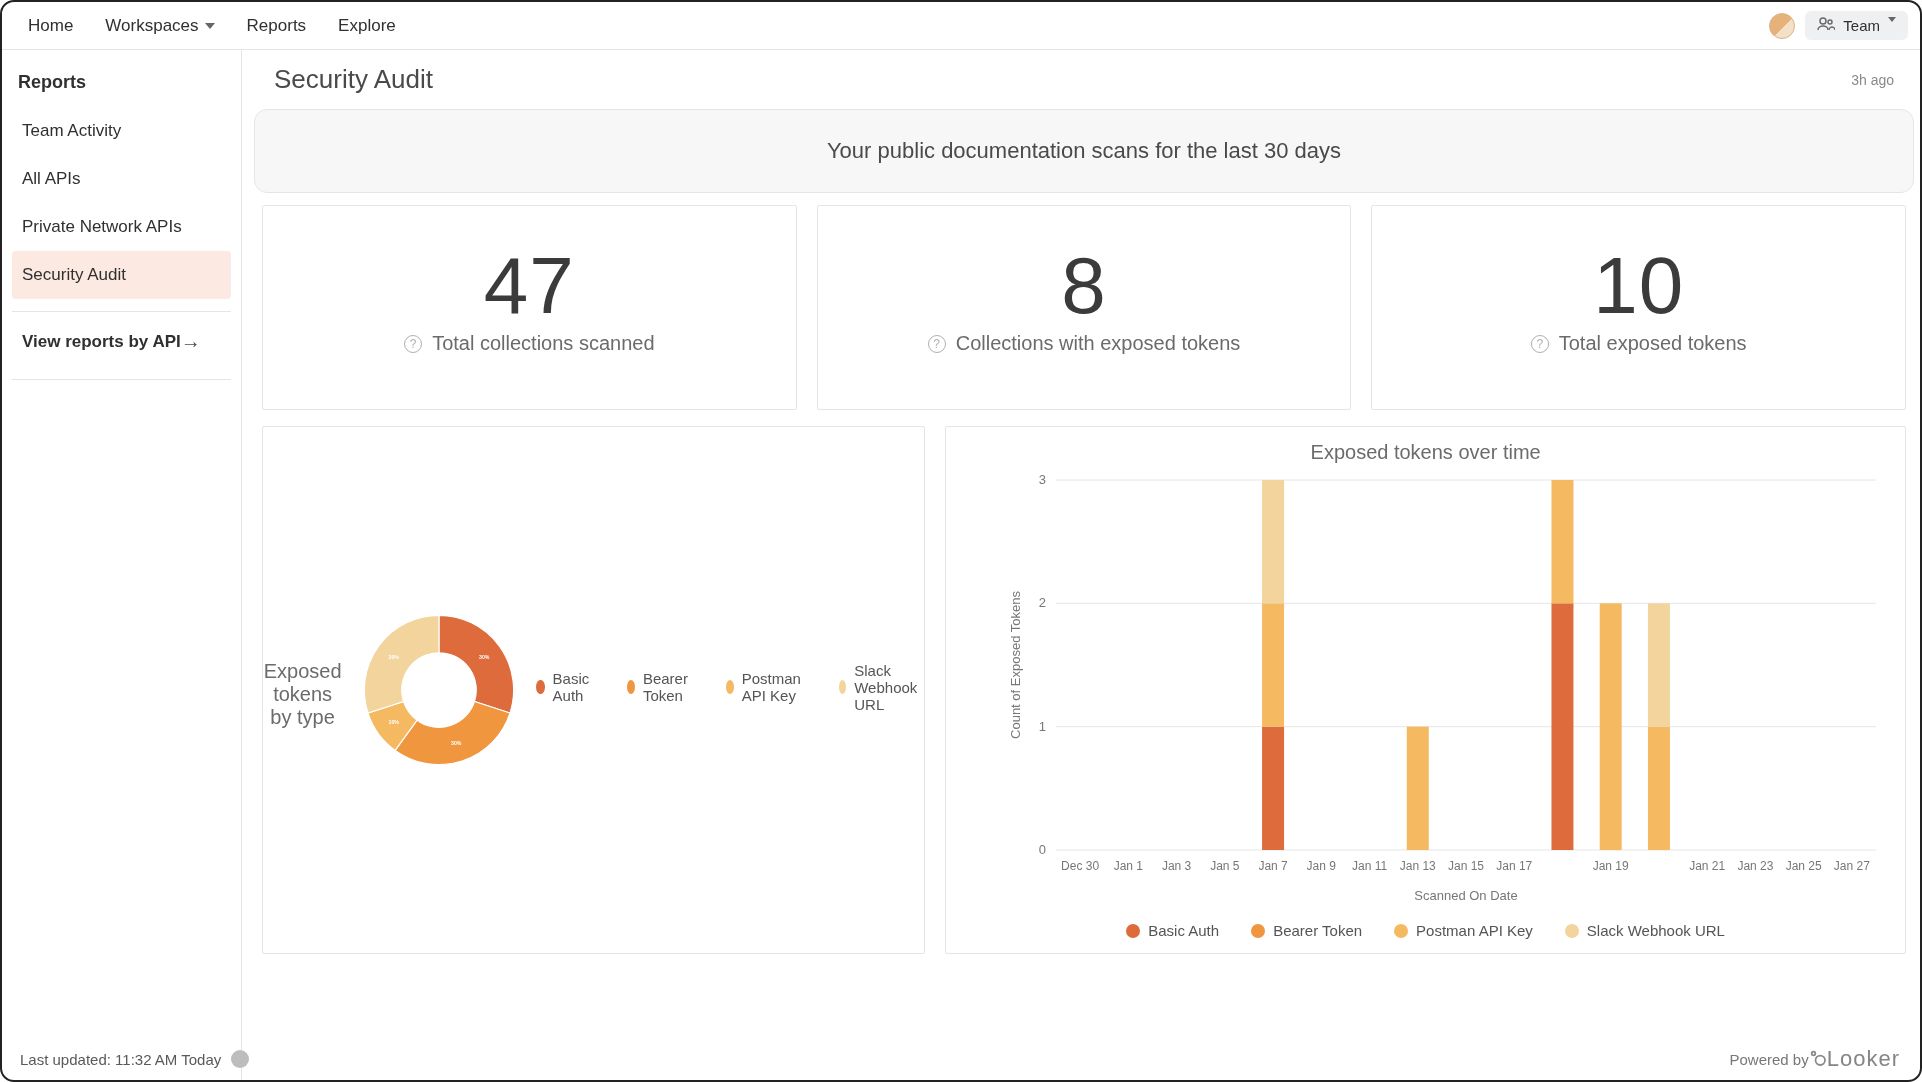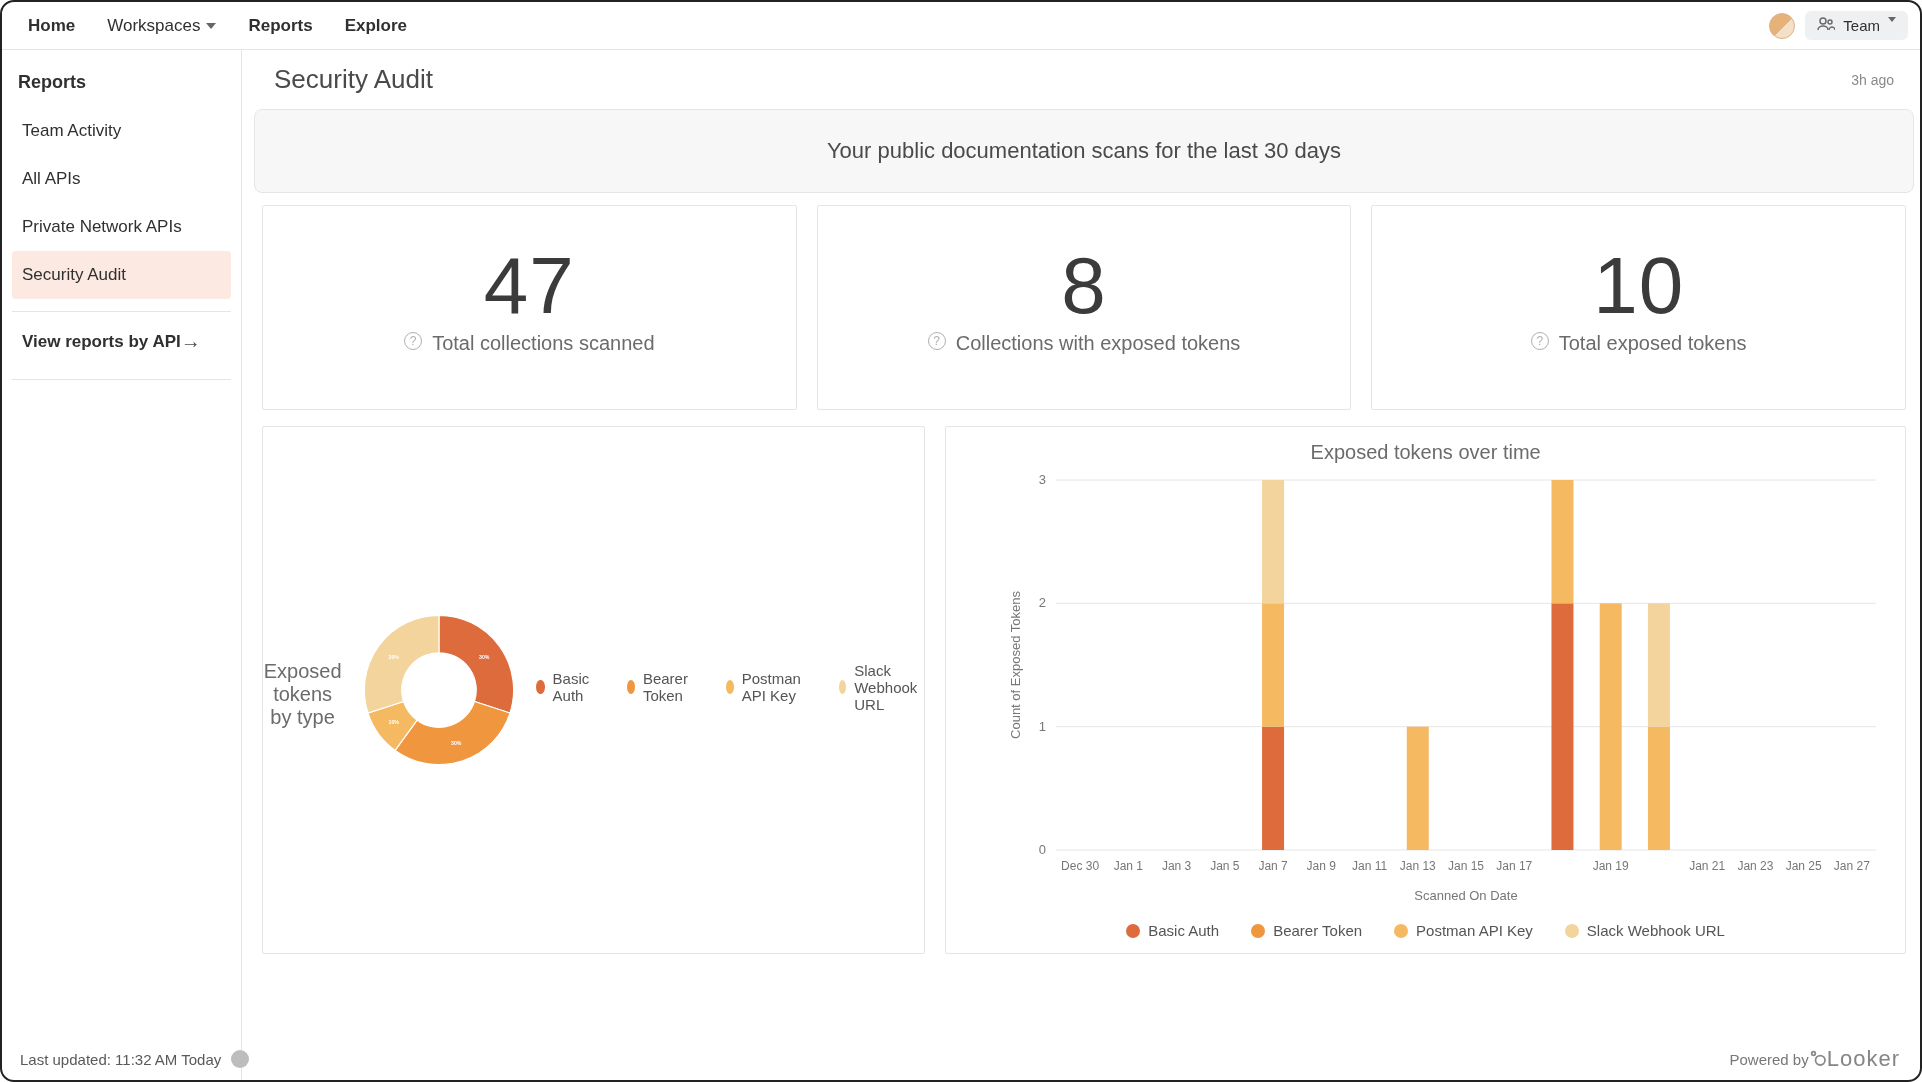--- a/index.html
+++ b/index.html
@@ -15,44 +15,44 @@
     --c2:#f5b962;
     --c3:#f2d49c;
   }
   *{box-sizing:border-box}
   html,body{margin:0;padding:0}
   body{width:1922px;height:1082px;font-family:Arial,Helvetica,sans-serif;color:var(--text);background:#fff;position:relative}
   .frame{position:absolute;inset:0;border:2px solid #222;border-radius:14px;overflow:hidden;background:#fff}
   .topbar{height:48px;display:flex;align-items:center;justify-content:space-between;border-bottom:1px solid var(--line);padding:0 12px}
   .nav{display:flex;align-items:center;gap:4px}
   .nav a,.nav .drop{font-size:17px;color:#303030;padding:12px 14px;border-radius:4px;cursor:pointer;user-select:none;text-decoration:none;display:inline-flex;align-items:center;gap:6px}
-  .nav a.strong{font-weight:700}
+  .nav a.strong{font-weight:400}
   .caret{width:0;height:0;border-left:5px solid transparent;border-right:5px solid transparent;border-top:6px solid #666}
   .caret.sm{border-left-width:4px;border-right-width:4px;border-top-width:5px}
   .user-area{display:flex;align-items:center;gap:10px}
   .avatar{width:26px;height:26px;border-radius:50%;background:linear-gradient(135deg,#e7b27a 0 55%,#f3e0c7 55% 100%);border:1px solid #d7b088}
   .team-chip{display:inline-flex;align-items:flex-start;gap:8px;background:#eef0f1;border-radius:6px;padding:6px 12px;font-size:15px;color:#303030;cursor:pointer}
   .people-ic{display:inline-block;width:18px;height:14px}
   .layout{display:flex;height:calc(100% - 48px)}
   .sidebar{width:240px;border-right:1px solid var(--line);padding:14px 10px 0 10px;display:flex;flex-direction:column}
   .sb-head{font-size:18px;font-weight:700;padding:8px 6px 14px}
   .sb-item{font-size:17px;color:#303030;padding:14px 10px;border-radius:4px;cursor:pointer}
   .sb-item.active{background:var(--accent-sel)}
   .sb-divider{height:1px;background:var(--line);margin:12px 0 4px}
   .sb-link{display:flex;align-items:center;justify-content:flex-start;font-size:17px;font-weight:700;padding:14px 10px;cursor:pointer}
   .arrow{font-size:20px;color:#4a4a4a}
   .content{flex:1;display:flex;flex-direction:column;overflow:hidden;padding:0 6px 0 12px}
   .header{display:flex;align-items:center;justify-content:space-between;padding:14px 20px}
   .title{font-size:26px;color:#4a4a4a}
   .age{font-size:14px;color:#8a8a8a}
-  .subtitle-band{background:var(--panel);border:1px solid var(--line);border-radius:8px;padding:28px 0;text-align:center;color:#4a4a4a;font-size:22px;margin:0 0}
+  .subtitle-band{background:var(--panel);border:1px solid var(--line);border-radius:13px;padding:28px 0;text-align:center;color:#4a4a4a;font-size:22px;margin:0 0}
   .metrics{display:flex;gap:20px;margin:12px 8px 16px}
   .metric{flex:1;border:1px solid var(--line);border-radius:2px;background:#fff;padding:34px 10px 54px;display:flex;flex-direction:column;align-items:center;justify-content:center}
   .metric .big{font-size:80px;font-weight:300;color:#3b3b3b;letter-spacing:1px}
-  .metric .lbl{font-size:20px;color:#6b6b6b;display:inline-flex;gap:10px}
+  .metric .lbl{font-size:20px;color:#6b6b6b;display:inline-flex;align-items:center;gap:10px}
   .info-ic{display:inline-block;width:18px;height:18px;border:1.8px solid #b0b0b0;border-radius:50%;position:relative}
   .info-ic::after{content:"?";position:absolute;left:50%;top:50%;transform:translate(-50%,-52%);font-size:12px;color:#b0b0b0}
   .charts{display:flex;gap:20px;margin:0 8px 12px}
   .card{flex:1;border:1px solid var(--line);border-radius:2px;background:#fff;position:relative;overflow:hidden}
   .card-title{text-align:center;color:#6b6b6b;font-size:20px;padding:14px 0 6px}
   .legend{display:flex;gap:32px;justify-content:center;align-items:center;padding:8px 0 14px;font-size:15px;color:#555}
   .sw{width:14px;height:14px;border-radius:50%;display:inline-block;margin-right:8px;vertical-align:middle}
   .legend .item{display:inline-flex;align-items:center}
   .donut-wrap{display:flex;flex-direction:row;align-items:center}
   .timechart{padding:0 40px 0 60px}

